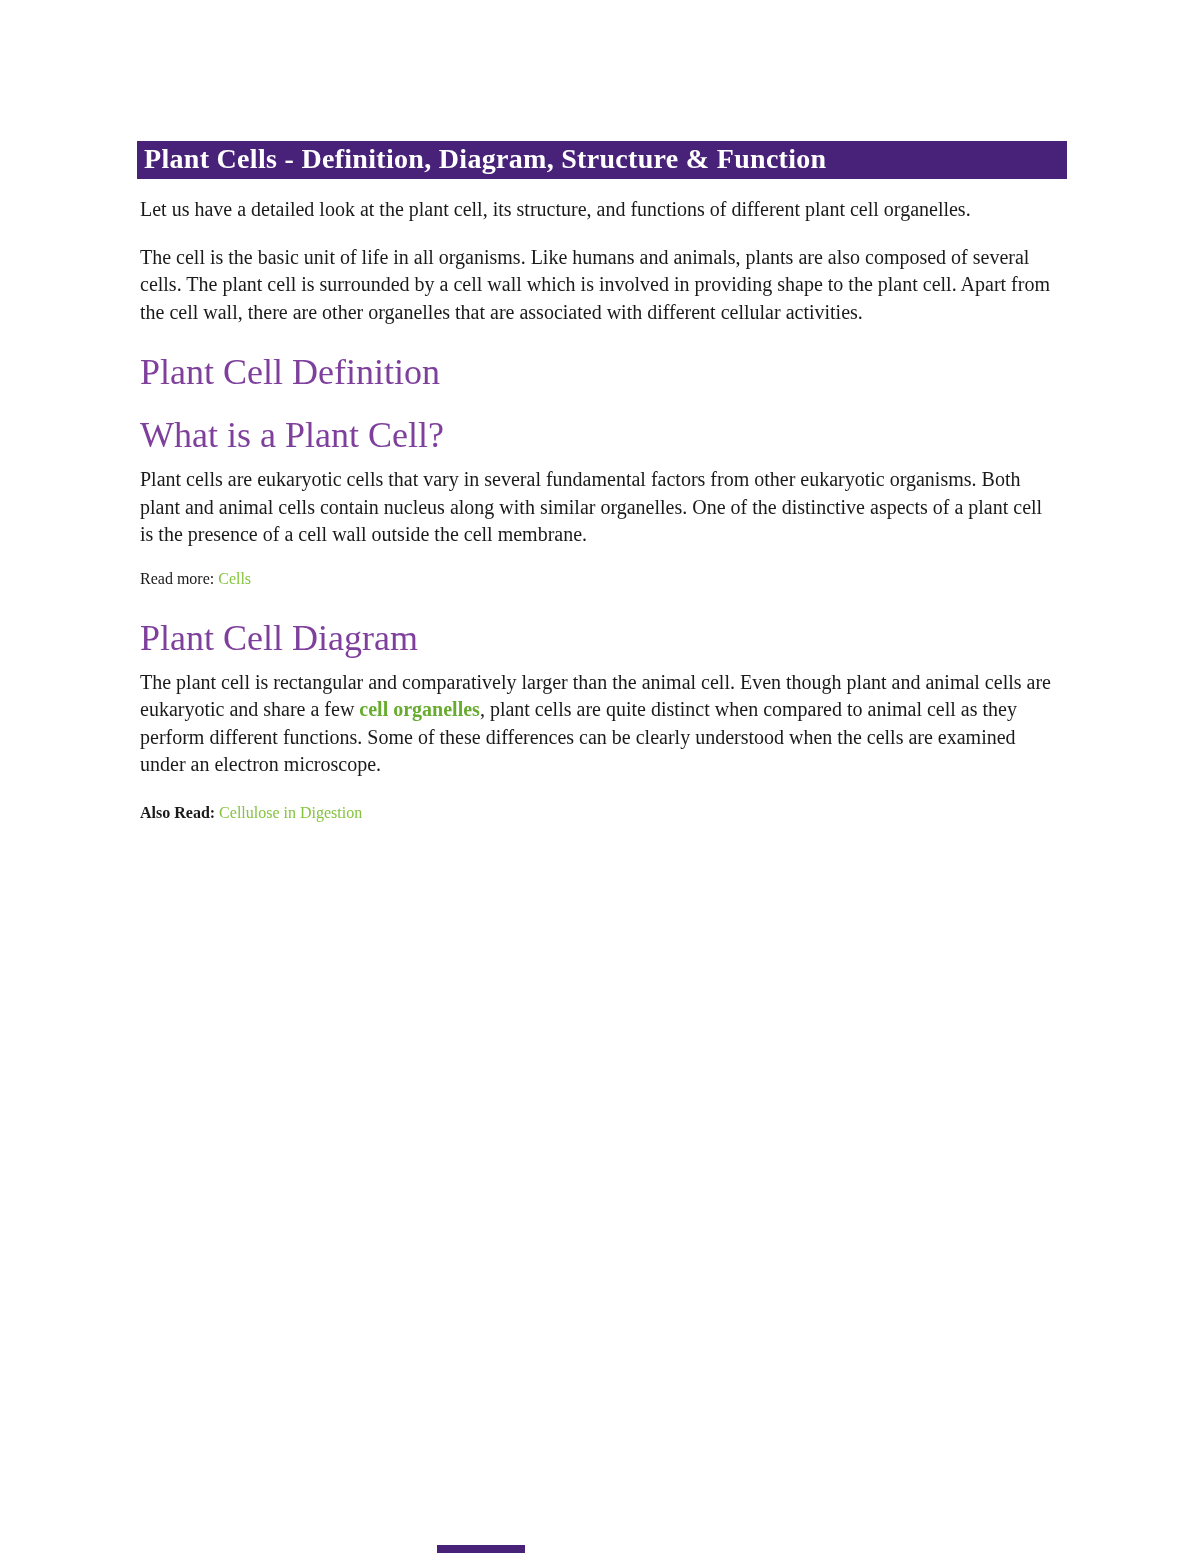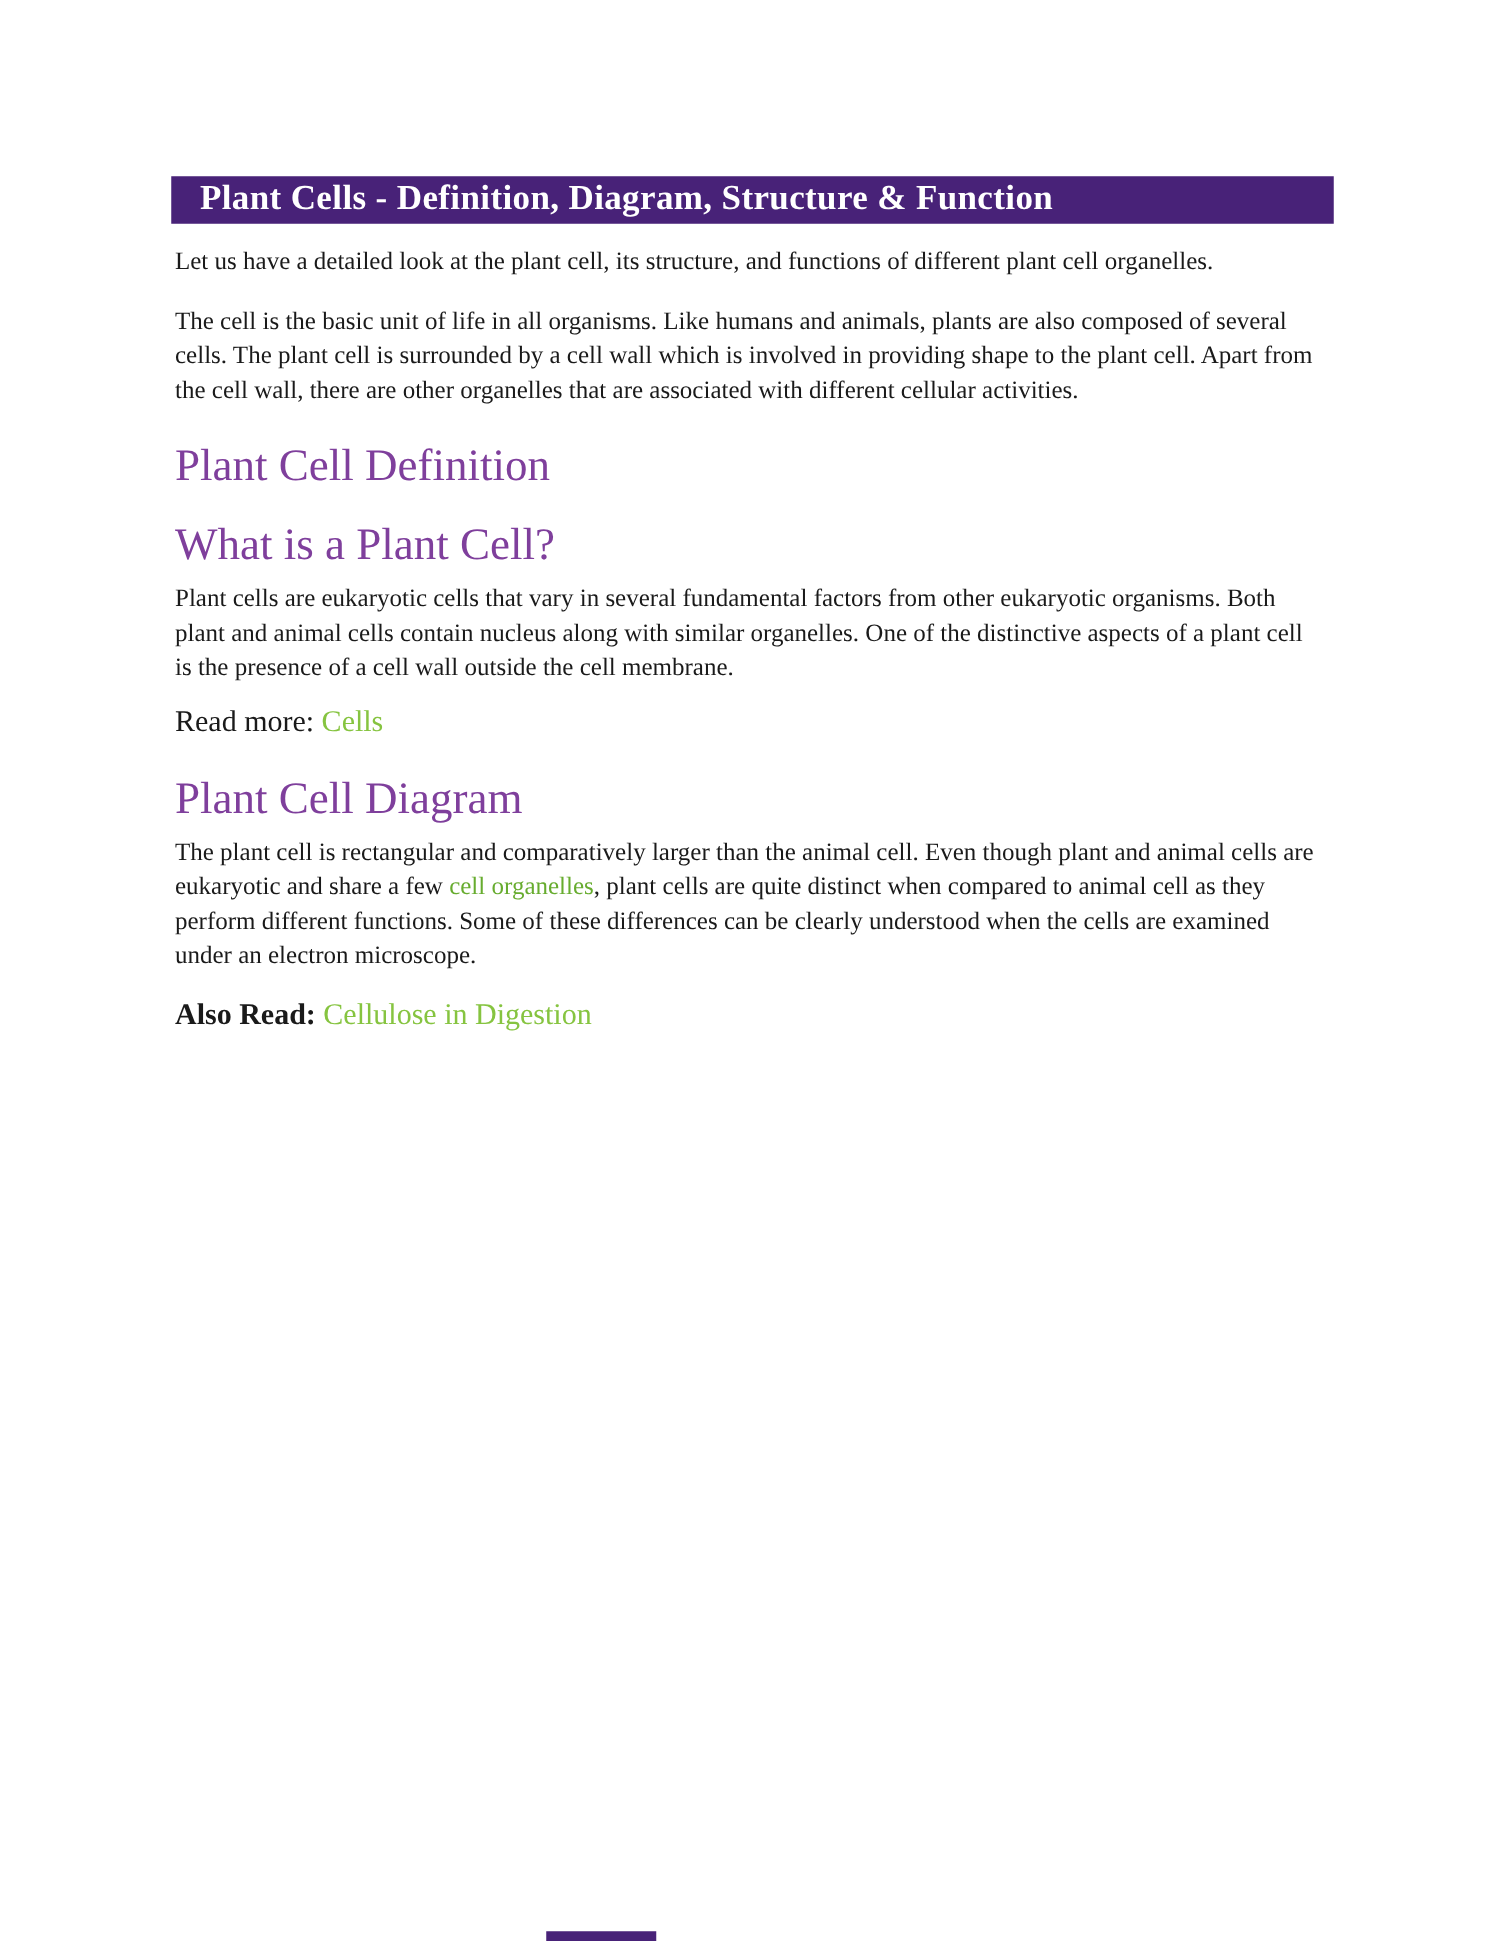--- a/index.html
+++ b/index.html
@@ -10,21 +10,21 @@
   }
   .content {
     position: absolute; left: 137px; top: 141px; width: 930px;
   }
   .title-bar {
     background: var(--title-bg, #482278);
     color: #ffffff;
     font-weight: bold;
     font-size: 28px;
     line-height: 30px;
-    padding: 3px 8px 5px 23px;
+    padding: 3px 8px 5px 7px;
     letter-spacing: 0.3px;
   }
   .para {
     width: 912px;
     font-size: 20px;
     line-height: 27.5px;
     margin: 20px 0 0 3px;
   }
   .para.tight { margin-top: 17px; }
   h2.section-heading {
@@ -36,34 +36,34 @@
   }
   .quote {
     width: 912px;
     font-size: 21px;
     line-height: 30px;
     font-weight: bold;
     font-style: italic;
     margin: 14px 0 0 3px;
   }
   .readmore-line {
-    font-size: 24px;
+    font-size: 16px;
     line-height: 27px;
     margin: 16px 0 0 3px;
   }
   .readmore-line .label { color: #1a1a1a; }
   .readmore-line .label.bold { font-weight: bold; }
   a.green-link {
     color: var(--link-green, #86c440);
     text-decoration: none;
     cursor: pointer;
   }
   a.green-link-bold {
     color: var(--link-green-bold, #67ac2f);
-    font-weight: normal;
+    font-weight: bold;
     text-decoration: none;
     cursor: pointer;
   }
   .bottom-partial {
     position: absolute;
     left: 437px;
     top: 1545px;
     width: 88px;
     height: 8px;
     background: var(--title-bg, #482278);

